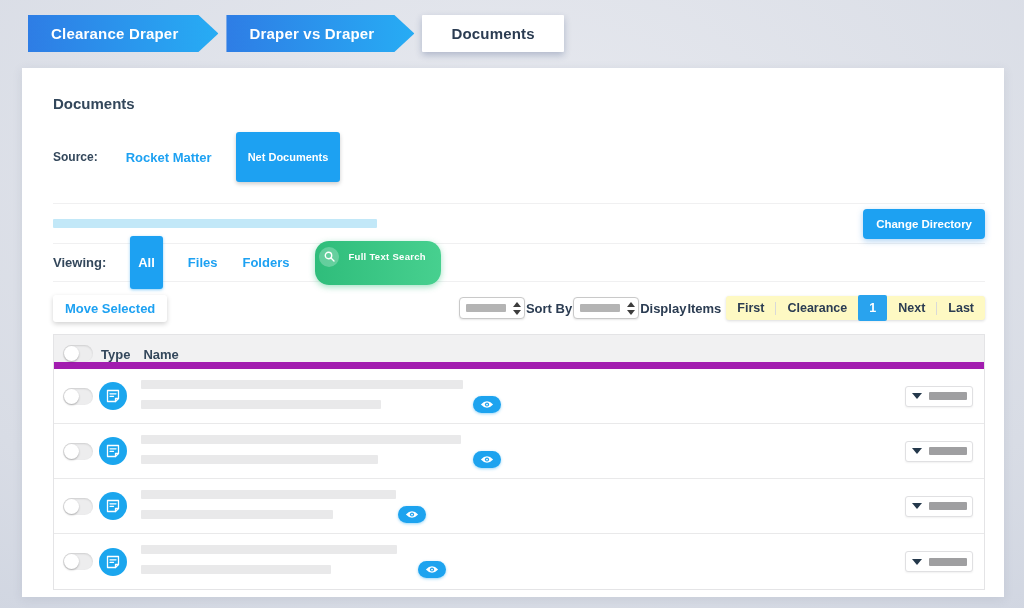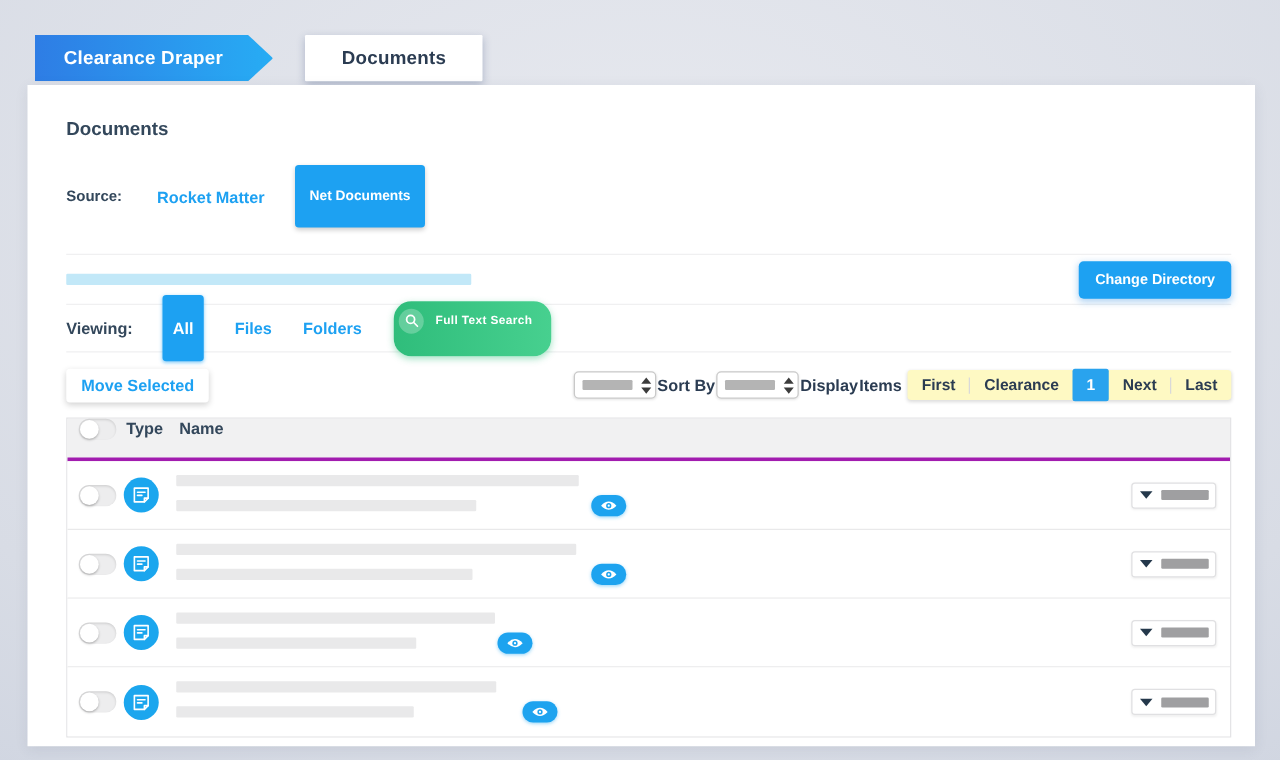--- a/index.html
+++ b/index.html
@@ -4,21 +4,21 @@
 <style>
   * { margin:0; padding:0; box-sizing:border-box; }
   html,body { width:1024px; height:608px; }
   body {
     font-family:"Liberation Sans", sans-serif;
     background:radial-gradient(120% 130% at 50% 25%, #e7e9ef 0%, #d8dce5 55%, #c5ccdb 100%);
     position:relative; overflow:hidden;
   }
 
   
-  .tabs { position:absolute; left:28px; top:28px; display:flex; gap:26px; }
+  .tabs { position:absolute; left:28px; top:15px; display:flex; gap:8px; }
   .tab { height:37px; display:flex; align-items:center; font-weight:bold; font-size:15px; letter-spacing:.2px; }
   .tab.arrow {
     color:#fff; padding:0 40px 0 23px;
     background:linear-gradient(90deg,#2e7de5 0%, #27acf4 100%);
     clip-path:polygon(0 0, calc(100% - 20px) 0, 100% 50%, calc(100% - 20px) 100%, 0 100%);
     filter:drop-shadow(0 3px 4px rgba(40,60,110,.30));
   }
   .tab.current { background:#fff; color:#2b3c52; padding:0 29px; box-shadow:0 3px 7px rgba(40,60,110,.28); border-radius:1px; }
 
   
@@ -60,21 +60,21 @@
   .tri-up { width:0; height:0; border-left:4px solid transparent; border-right:4px solid transparent; border-bottom:5px solid #3c3c3c; }
   .tri-down { width:0; height:0; border-left:4px solid transparent; border-right:4px solid transparent; border-top:5px solid #3c3c3c; }
 
   .pager { margin-left:4px; display:flex; align-items:center; height:24px; background:#fef9c3; border-radius:3px; box-shadow:0 1px 3px rgba(0,0,0,.14); font-size:12.5px; font-weight:bold; color:#2b3c52; }
   .pg-item { padding:0 11px; cursor:pointer; }
   .pg-sep { width:1px; height:13px; background:#d9d9d9; }
   .pg-current { width:29px; height:26px; background:#29a3ee; color:#fff; display:flex; align-items:center; justify-content:center; border-radius:2px; cursor:pointer; }
 
   
   .table { margin-top:13px; margin-left:31px; margin-right:19px; border:1px solid #e4e4e6; }
-  .thead { height:34px; background:#f1f1f2; display:flex; align-items:flex-start; border-bottom:3px solid #a21caf; font-size:13px; font-weight:bold; color:#33475b; }
+  .thead { height:34px; background:#f1f1f2; display:flex; align-items:flex-end; border-bottom:7px solid #a21caf; font-size:13px; font-weight:bold; color:#33475b; }
   .h-type { margin-left:8px; }
   .h-name { margin-left:13px; }
 
   .toggle { width:30px; height:17px; margin-left:9px; border-radius:9px; background:#ededee; box-shadow:inset 0 1px 2px rgba(0,0,0,.13); position:relative; cursor:pointer; flex:0 0 auto; }
   .knob { position:absolute; left:1px; top:1px; width:15px; height:15px; background:#fff; border-radius:50%; box-shadow:0 1px 2px rgba(0,0,0,.28); }
 
   .doc-row { height:55px; display:flex; align-items:center; background:#fff; border-bottom:1px solid #e9e9ea; }
   .doc-row:last-child { border-bottom:none; }
   .doc-icon { margin-left:6px; width:28px; height:28px; border-radius:50%; background:#1ba6ee; display:flex; align-items:center; justify-content:center; flex:0 0 auto; cursor:pointer; }
   .name-cell { margin-left:14px; display:flex; flex-direction:column; gap:7px; }
@@ -84,20 +84,21 @@
   .action-cell { margin-left:auto; margin-right:11px; }
   .row-dropdown { width:68px; height:21px; background:#fff; border:1px solid #e0e0e2; border-radius:3px; display:flex; align-items:center; justify-content:center; gap:7px; box-shadow:0 1px 2px rgba(0,0,0,.06); cursor:pointer; }
   .dd-tri { width:0; height:0; border-left:5px solid transparent; border-right:5px solid transparent; border-top:6px solid #24384b; }
   .dd-ph { width:38px; height:8px; background:#9f9fa1; border-radius:1px; }
 </style>
 </head>
 <body>
 
 <div class="tabs">
   <div class="tab arrow">Clearance Draper</div>
+  <div class="tab arrow">Draper vs Draper</div>
   <div class="tab current">Documents</div>
 </div>
 
 <div class="panel">
 
   <div class="panel-title px">Documents</div>
 
   <div class="source-row px">
     <span class="source-label">Source:</span>
     <span class="source-link">Rocket Matter</span>

